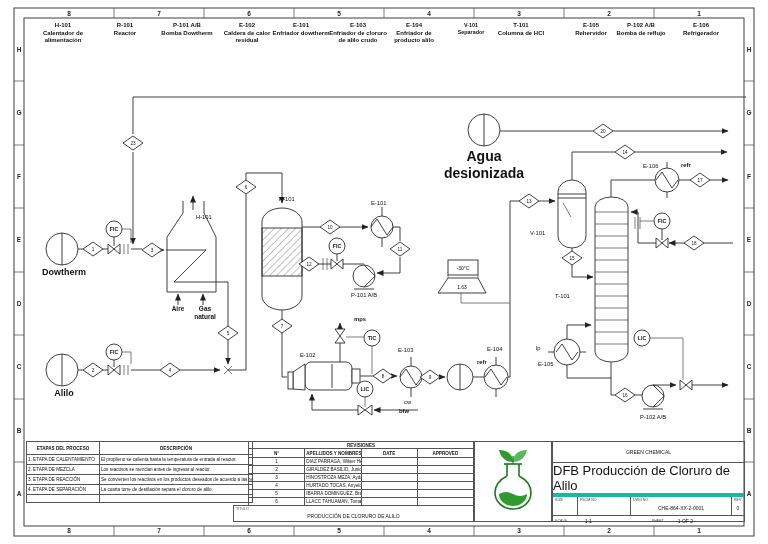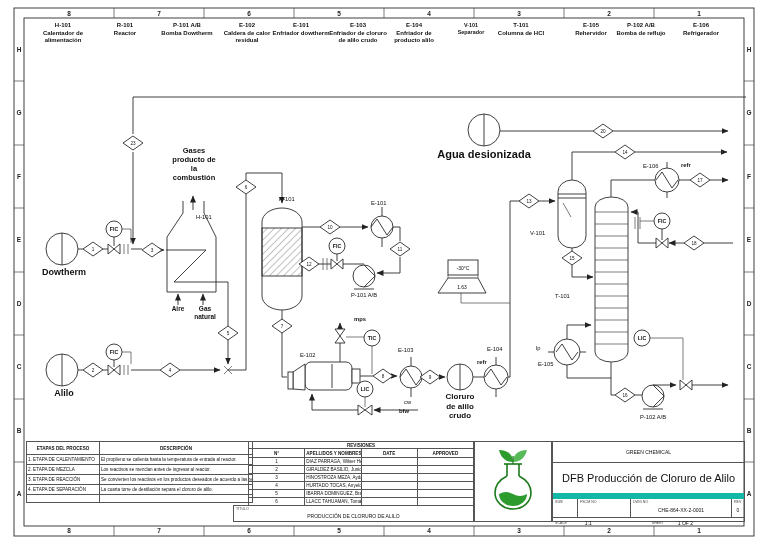--- a/index.html
+++ b/index.html
@@ -522,28 +522,21 @@
         <div class="n">Bomba de reflujo</div>
       </div>
   <div class="eq" style="left:672px">
         <div class="t">E-106</div>
         <div class="n">Refrigerador</div>
       </div>
 </div>
 
 <div class="abs feed" style="left:28px;top:267px;width:72px;font-size:9px">Dowtherm</div>
 <div class="abs feed" style="left:40px;top:388px;width:48px;font-size:9px">Alilo</div>
-<div class="abs feed" style="left:428px;top:148px;width:112px;font-size:11px">Agua desionizada</div>
-<div class="abs feed" style="left:428px;top:392px;width:64px;font-size:8px">Cloruro
-de alilo
-crudo</div>
-<div class="abs feed" style="left:157px;top:146px;width:74px;font-size:7.5px">Gases
-producto de
-la
-combustión</div>
+<div class="abs feed" style="left:428px;top:148px;width:112px;font-size:14px">Agua desionizada</div>
 <div class="abs feed" style="left:166px;top:305px;width:24px;font-size:6.5px">Aire</div>
 <div class="abs feed" style="left:190px;top:305px;width:30px;font-size:6.5px">Gas
 natural</div>
 
 <div class="abs" style="left:26px;top:441px">
   <table class="tbl ptbl" style="width:222px">
     <tbody>
           <tr style="height:13px">
       <th style="width:70px" class="cellc">ETAPAS DEL PROCESO</th>
       <th style="width:150px" class="cellc">DESCRIPCIÓN</th>
@@ -638,21 +631,21 @@
     </g>
     <path d="M24,52 a14,12 0 0 0 28,0 q-7,4 -14,0 t-14,0 z" fill="#2e9b2e" stroke="none"></path>
     <path d="M38,20 C38,12 32,8 24,8 C26,16 31,20 38,20 Z" fill="#2e9b2e" stroke="none"></path>
     <path d="M38,20 C38,12 44,8 52,8 C50,16 45,20 38,20 Z" fill="#57b957" stroke="none"></path>
     <line x1="38" y1="22" x2="38" y2="14" stroke="#1c7a1c" stroke-width="1.2"></line>
   </svg>
 </div>
 
 <div class="tb" style="left:552px;top:441px;width:193px;height:81px;font-size:5px">
   <div style="height:20px;border-bottom:1px solid #555;display:flex;align-items:center;justify-content:center">GREEN CHEMICAL</div>
-  <div style="height:30px;border-bottom:6px solid #14b8a6;display:flex;align-items:center;justify-content:center;font-size:11px">DFB Producción de Cloruro de Alilo</div>
+  <div style="height:30px;border-bottom:4px solid #14b8a6;display:flex;align-items:center;justify-content:center;font-size:13px">DFB Producción de Cloruro de Alilo</div>
   <div style="height:18px;border-bottom:1px solid #555;display:flex">
     <div style="width:24px;border-right:1px solid #555;position:relative">
           <span class="microlbl">SIZE</span>
         </div>
     <div style="width:52px;border-right:1px solid #555;position:relative">
           <span class="microlbl">FSCM NO</span>
         </div>
     <div style="width:100px;border-right:1px solid #555;position:relative">
       <span class="microlbl">DWG NO</span>
       <div style="text-align:center;margin-top:8px">CHE-864-XX-2-0001</div>

